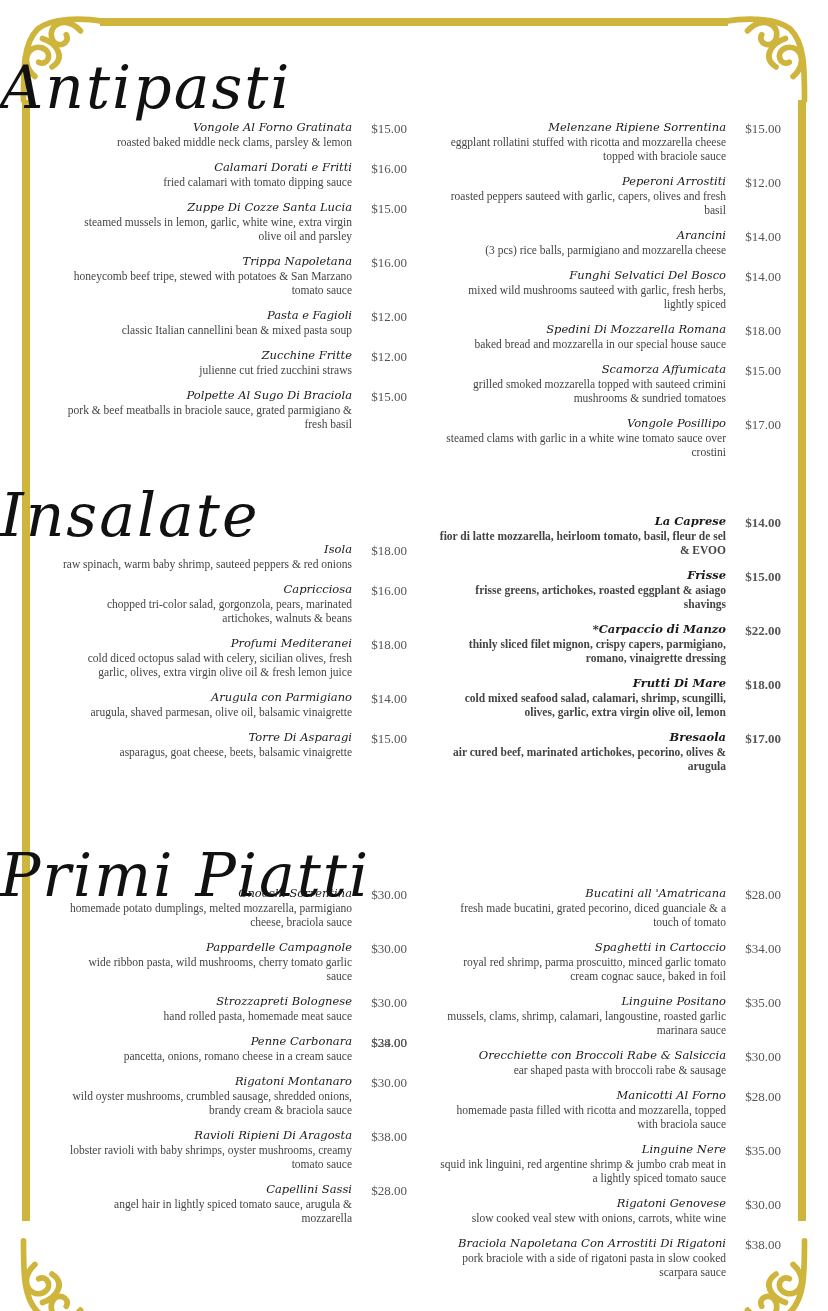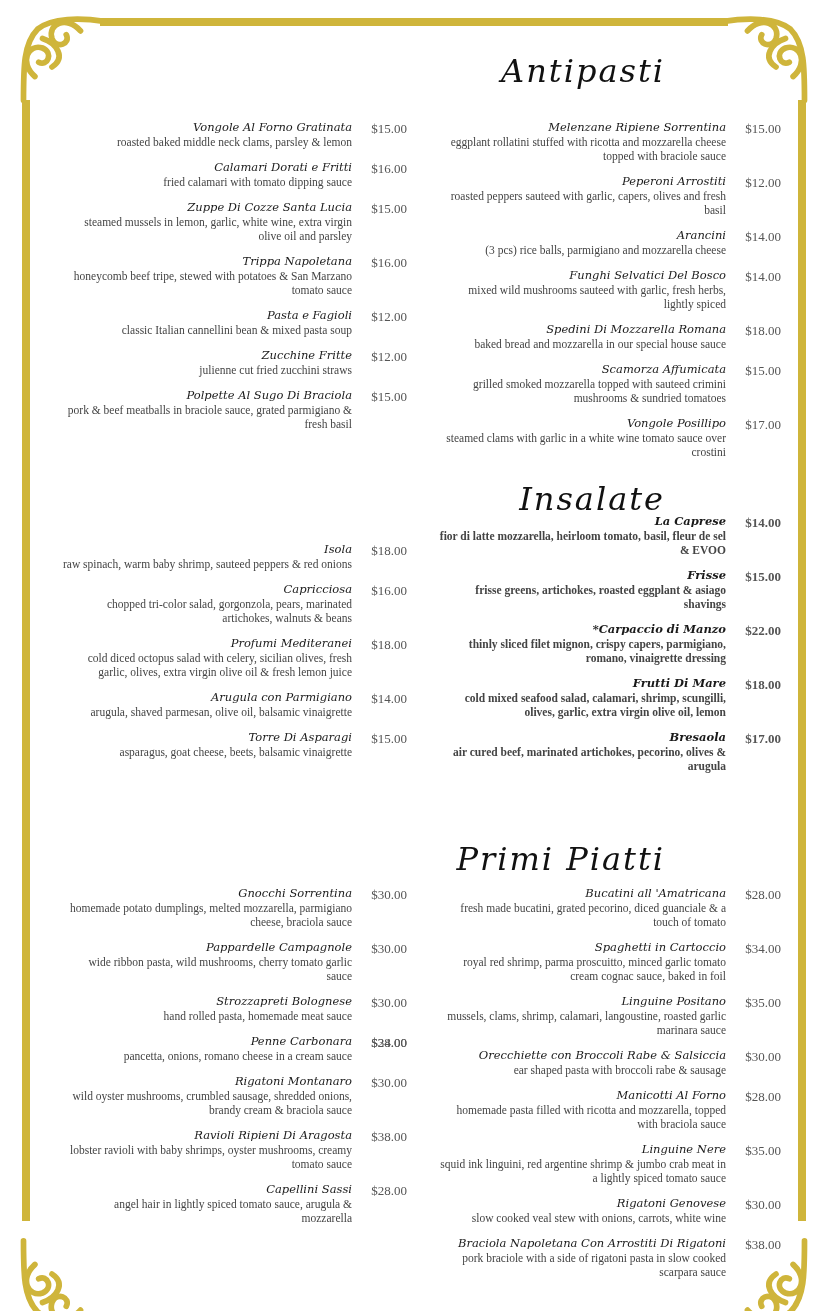--- a/index.html
+++ b/index.html
@@ -6,21 +6,21 @@
   body { width:828px; height:1311px; position:relative; overflow:hidden; font-family:"Liberation Serif","DejaVu Serif",serif; color:#3a3a3a; }
   .frame-top { position:absolute; left:100px; right:100px; top:18px; height:8px; background:#cfb53b; }
   .frame-left { position:absolute; left:22px; top:100px; bottom:90px; width:8px; background:#cfb53b; }
   .frame-right { position:absolute; right:22px; top:100px; bottom:90px; width:8px; background:#cfb53b; }
   .corner { position:absolute; width:95px; height:95px; }
   .corner svg { width:100%; height:100%; }
   .c-tl { left:14px; top:10px; }
   .c-tr { right:14px; top:10px; transform:scaleX(-1); }
   .c-bl { left:14px; bottom:-20px; transform:scaleY(-1); }
   .c-br { right:14px; bottom:-20px; transform:scale(-1,-1); }
-  .section-title { position:absolute; left:0; width:665px; text-align:right; font-family:"DejaVu Serif",serif; font-style:italic; color:#111; font-size:32px; letter-spacing:2px; }
+  .section-title { position:absolute; left:0; width:665px; text-align:left; font-family:"DejaVu Serif",serif; font-style:italic; color:#111; font-size:60px; letter-spacing:2px; }
   .col { position:absolute; width:345px; }
   .col-left { left:62px; }
   .col-right { left:436px; }
   .item { position:relative; margin-bottom:11px; }
   .item-inner { width:290px; text-align:right; }
   .item-name { font-family:"DejaVu Serif",serif; font-style:italic; font-size:11.5px; color:#1a1a1a; line-height:15px; }
   .item-desc { font-size:11.5px; line-height:14px; color:#444; }
   .item-price { position:absolute; right:0; top:1px; font-size:13px; color:#555; }
 </style>
 </head>

